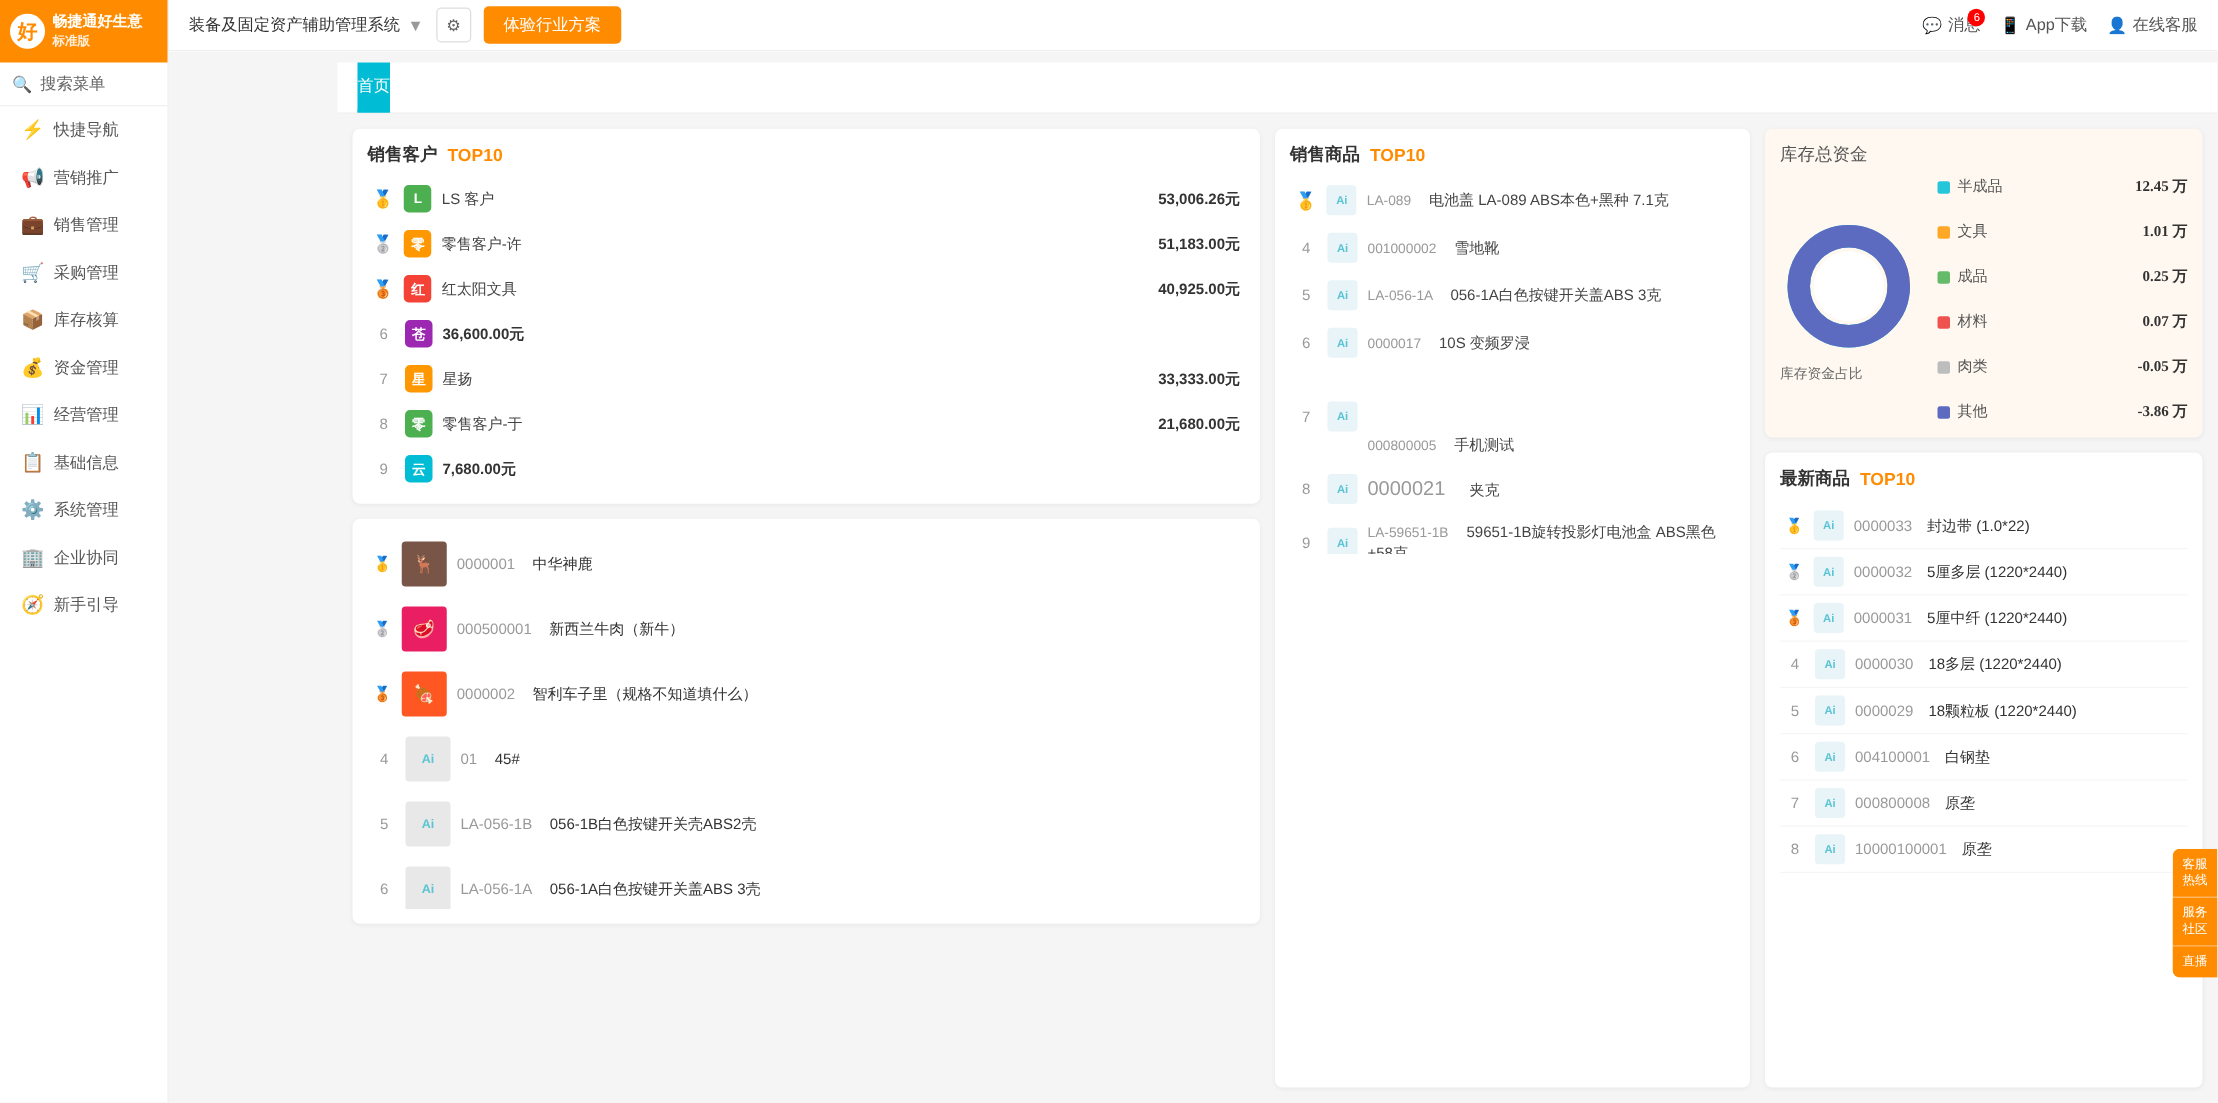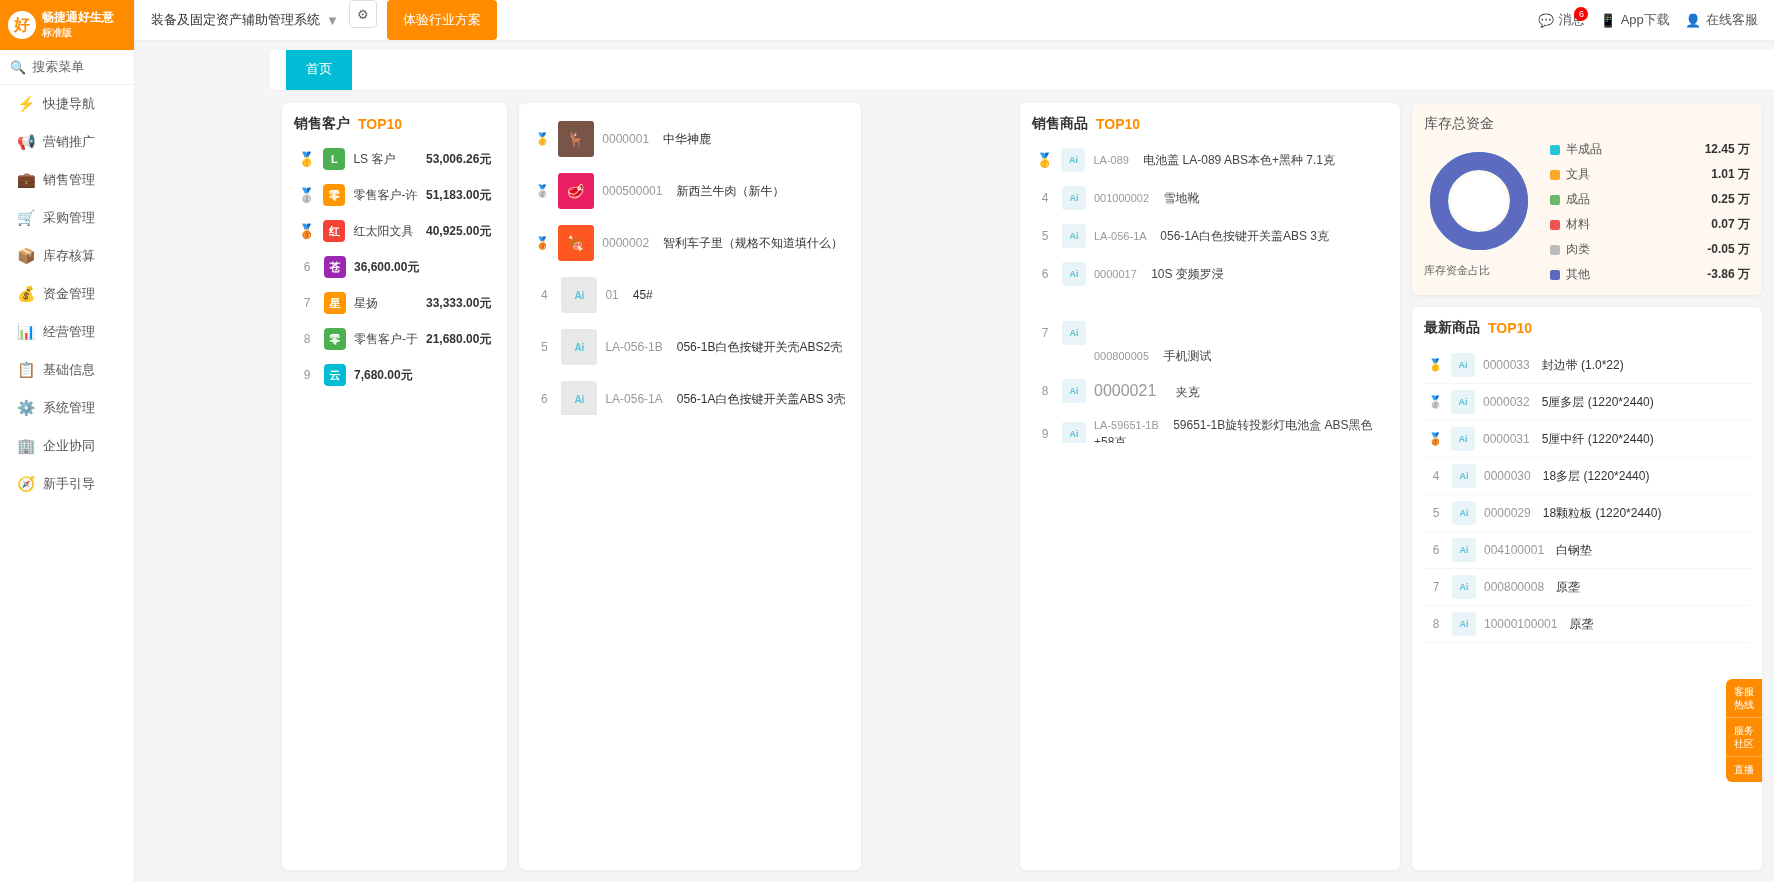--- a/index.html
+++ b/index.html
@@ -58,22 +58,22 @@
     }
     .sidebar-item .nav-icon { font-size: 15px; width: 18px; text-align: center; }
 
     
     .topbar {
       position: fixed;
       top: 0; left: 135px; right: 0;
       height: 41px;
       background: #fff;
       border-bottom: 1px solid #eee;
-      display: flex; 
-      padding: 0 16px;
+      display: flex; align-items: center;
+      padding: 16px 16px;
       z-index: 100;
       gap: 10px;
     }
     .topbar-system { display: flex; align-items: center; gap: 6px; color: #333; font-size: 13px; }
     .topbar-arrow { color: #999; }
     .topbar-gear { width: 28px; height: 28px; display: flex; align-items: center; justify-content: center; border: 1px solid #ddd; border-radius: 4px; cursor: pointer; color: #666; }
     .topbar-btn {
       background: #ff8c00; color: #fff; border: none;
       padding: 6px 16px; border-radius: 4px; cursor: pointer; font-size: 13px;
       font-family: inherit;
@@ -91,42 +91,42 @@
       flex-direction: column;
       min-height: calc(882px - 50px);
     }
     .page-tabs {
       background: #fff;
       border-bottom: 1px solid #eee;
       padding: 0 16px;
       display: flex; align-items: center;
     }
     .page-tab {
-      padding: 10px 20px;
+      padding: 10px 0;
       cursor: pointer;
       font-size: 13px;
       color: #333;
       border-bottom: 2px solid transparent;
     }
     .page-tab.active {
       color: #fff;
       background: #00bcd4;
       border-bottom: 2px solid #00bcd4;
     }
 
     .content-body {
       display: flex;
       flex: 1;
       padding: 12px;
       gap: 12px;
       overflow: hidden;
     }
 
     
-    .left-panel { flex: 1; display: flex; flex-direction: row; gap: 12px; min-width: 0; }
+    .left-panel { flex: 1; display: flex; flex-direction: column; gap: 12px; min-width: 0; }
     
     .middle-panel { width: 380px; flex-shrink: 0; display: flex; flex-direction: column; gap: 12px; }
     
     .right-panel { width: 350px; flex-shrink: 0; display: flex; flex-direction: column; gap: 12px; }
 
     .card {
       background: #fff;
       border-radius: 6px;
       padding: 12px;
       box-shadow: 0 1px 4px rgba(0,0,0,0.06);
@@ -189,21 +189,21 @@
       border-radius: 6px;
       padding: 12px;
     }
     .inventory-title { font-size: 14px; color: #555; margin-bottom: 6px; }
     .inventory-value { font-size: 26px; font-weight: bold; color: #333; }
     .inventory-unit { font-size: 16px; color: #333; margin-left: 2px; }
 
     
     .chart-area { display: flex; align-items: center; gap: 16px; margin-top: 8px; }
     .donut-label { font-size: 11px; color: #666; text-align: left; margin-top: 4px; }
-    .legend { display: flex; flex-direction: column; gap: 8px; flex: 1; }
+    .legend { display: flex; flex-direction: column; gap: 19px; flex: 1; font-family: Liberation Serif, serif; }
     .legend-item { display: flex; align-items: center; gap: 6px; font-size: 12px; }
     .legend-dot { width: 10px; height: 10px; border-radius: 2px; flex-shrink: 0; }
     .legend-name { flex: 1; color: #555; }
     .legend-value { color: #333; font-weight: bold; white-space: nowrap; }
 
     
     .scrollable { max-height: 300px; overflow-y: auto; }
     .scrollable::-webkit-scrollbar { width: 4px; }
     .scrollable::-webkit-scrollbar-thumb { background: #ddd; border-radius: 2px; }
 
@@ -222,21 +222,21 @@
       display: flex; align-items: center; justify-content: center;
       font-size: 9px; color: #5bc4d4; flex-shrink: 0;
       font-weight: bold;
     }
     .newest-code { color: #999; margin-right: 4px; }
     .newest-name { color: #333; flex: 1; }
 
     
     .service-btns {
       position: fixed;
-      right: 12px; bottom: 100px;
+      right: 0; bottom: 100px;
       display: flex; flex-direction: column;
       z-index: 200;
     }
     .service-btn {
       background: #ff8c00; color: #fff;
       width: 36px; padding: 6px 4px;
       text-align: center;
       font-size: 10px;
       cursor: pointer;
       line-height: 1.3;

